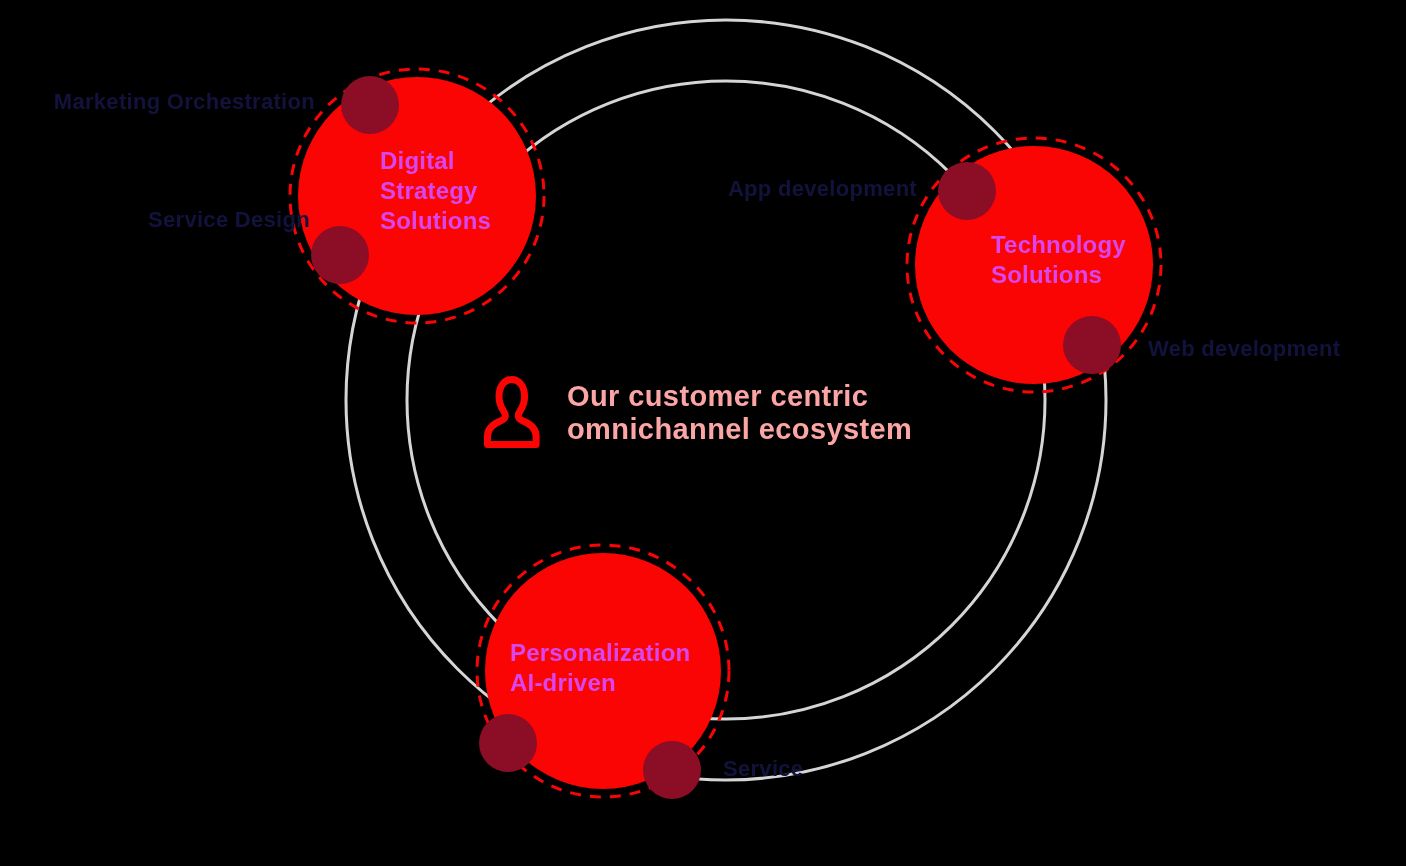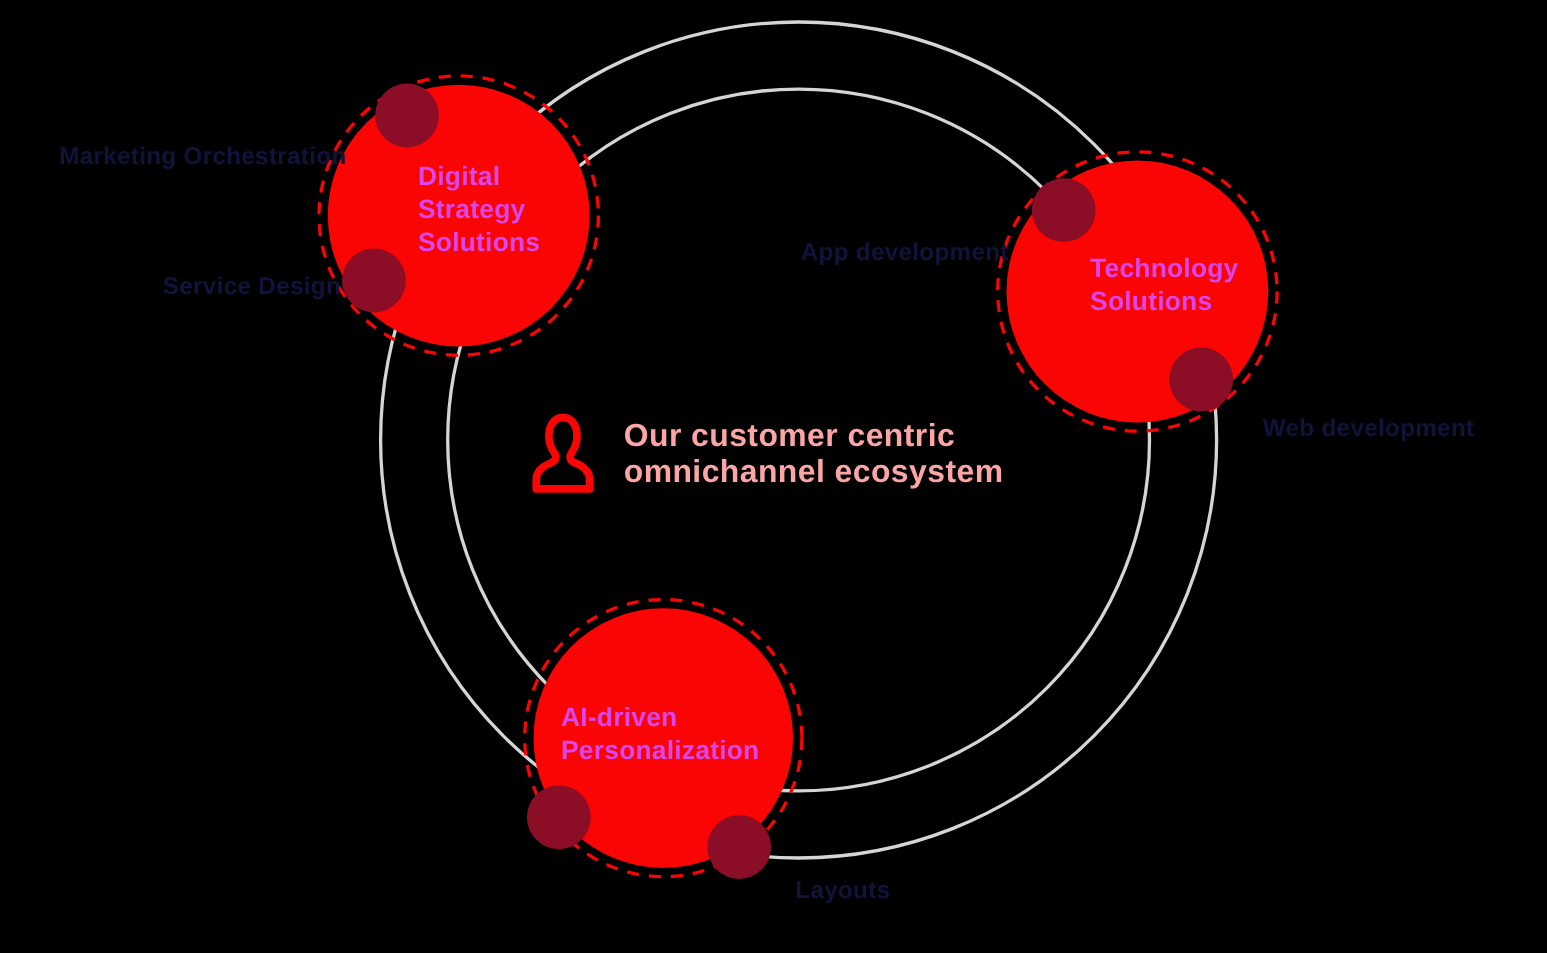--- a/index.html
+++ b/index.html
@@ -20,21 +20,20 @@
     left: 0;
     top: 0;
   }
   .sat-label {
     position: absolute;
     font-size: 22px;
     font-weight: bold;
     letter-spacing: 0.3px;
     color: #12123d;
     white-space: nowrap;
-    margin-top: 40px;
   }
   .node-text {
     position: absolute;
     font-size: 24px;
     font-weight: bold;
     line-height: 30px;
     letter-spacing: 0.2px;
     color: #d946ef;
     white-space: nowrap;
   }
@@ -118,23 +117,23 @@
     <div>Strategy</div>
     <div>Solutions</div>
   </div>
 
   <div class="node-text txt-tech">
     <div>Technology</div>
     <div>Solutions</div>
   </div>
 
   <div class="node-text txt-ai">
+    <div>Personalization</div>
     <div>AI-driven</div>
-    <div>Personalization</div>
   </div>
 
   <div class="sat-label lbl-marketing">Marketing Orchestration</div>
   <div class="sat-label lbl-service">Service Design</div>
   <div class="sat-label lbl-webdev">Web development</div>
   <div class="sat-label lbl-appdev">App development</div>
-  <div class="sat-label lbl-layouts">Layouts</div>
+  <div class="sat-label lbl-layouts">Service</div>
 
 </div>
 
 </body></html>

